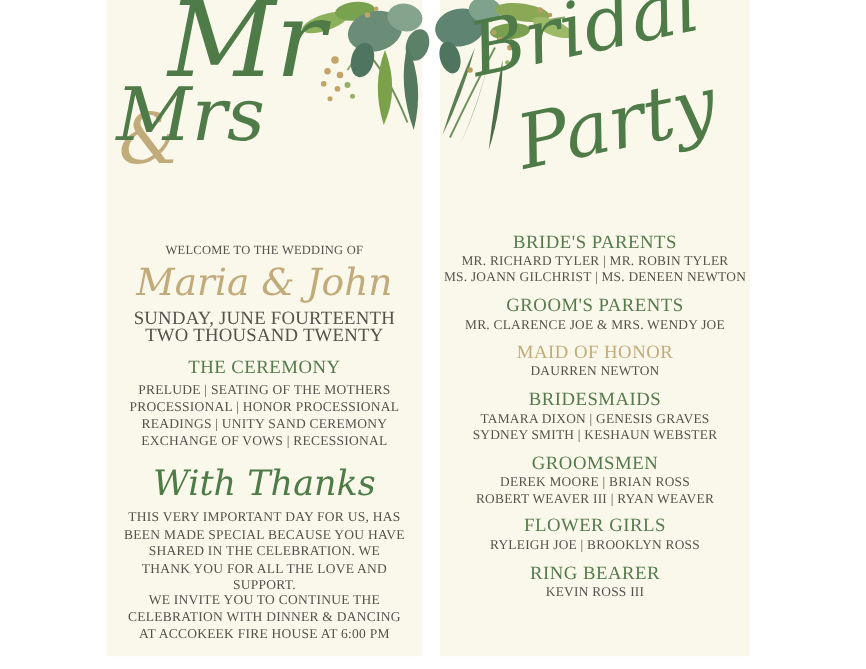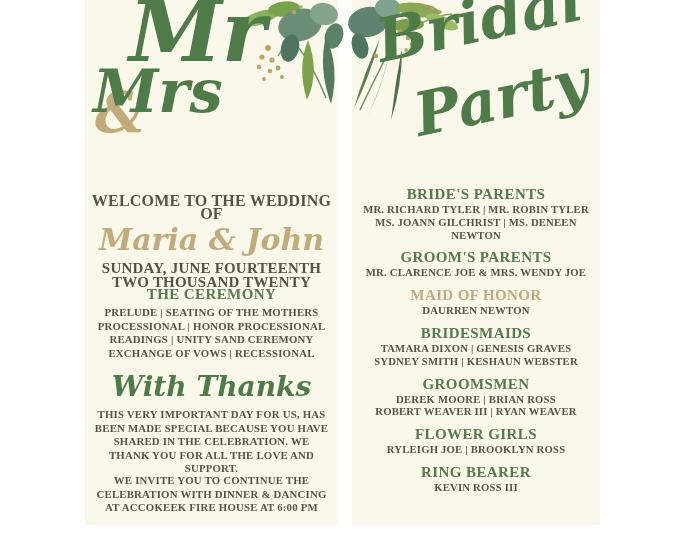--- a/index.html
+++ b/index.html
@@ -6,21 +6,20 @@
   body{
     width:693px;height:535px;
     background:#ffffff;
     position:relative;
     overflow:hidden;
     font-family:"Liberation Serif", serif;
   }
   .panel{
     position:absolute;top:0;height:525px;
     background:#faf8eb;
-    font-weight:bold;
   }
   .panel-left{left:85px;width:253px;}
   .panel-right{left:352px;width:248px;}
 
   
   .script{
     font-family:"DejaVu Serif", serif;
     font-style:italic;
     color:#4e7b47;
     white-space:nowrap;
@@ -52,21 +51,21 @@
   .block{position:absolute;left:0;width:100%;text-align:center;}
   .h-green{
     color:#567a4e;
     font-size:15px;line-height:17px;
     letter-spacing:.4px;
   }
   .h-gold{color:#c2ab7a;}
 
   
   .welcome-block{top:194px;}
-  .welcome-line{font-size:16px;line-height:13px;}
+  .welcome-line{font-size:10px;line-height:13px;}
   .couple-names{font-size:30px;line-height:36px;margin:2px 0 3px 0;}
   .date-line{font-size:15px;line-height:14px;}
 
   .ceremony-block{top:286px;}
   .ceremony-block .h-green{margin-bottom:3px;}
   .body-line{font-size:10.8px;line-height:13.6px;}
 
   .thanks-block{top:368px;}
   .thanks-heading{font-size:28px;line-height:38px;margin-bottom:2px;}
 

